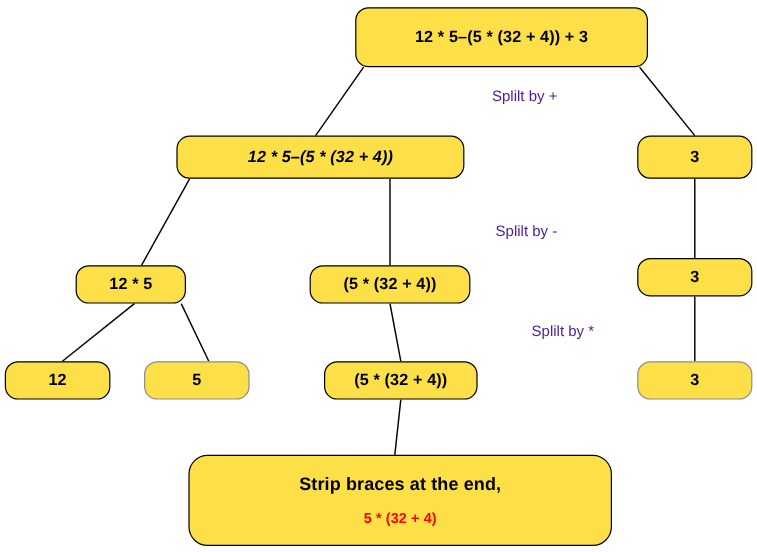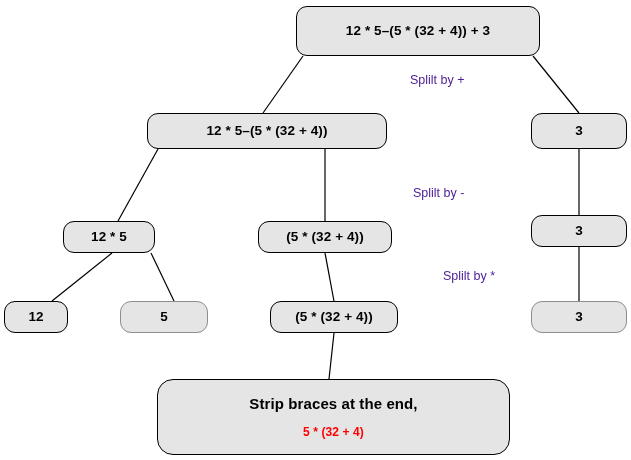--- a/index.html
+++ b/index.html
@@ -22,21 +22,21 @@
     position: absolute;
     left: 0;
     top: 0;
     width: 631px;
     height: 460px;
     pointer-events: none;
   }
   .node {
     position: absolute;
     box-sizing: border-box;
-    background: #e5e5e5;
+    background: #fde047;
     border: 1.4px solid #000000;
     border-radius: 11px;
     display: flex;
     flex-direction: column;
     align-items: center;
     justify-content: center;
     font-weight: bold;
     font-size: 13.5px;
     color: #000000;
     letter-spacing: 0.1px;
@@ -84,36 +84,36 @@
       <line x1="112" y1="253" x2="52" y2="301" stroke="#000000" stroke-width="1.2"></line>
       <line x1="151" y1="253" x2="174" y2="301" stroke="#000000" stroke-width="1.2"></line>
       <line x1="325" y1="253" x2="334" y2="301" stroke="#000000" stroke-width="1.2"></line>
       <line x1="579" y1="247" x2="579" y2="301" stroke="#000000" stroke-width="1.2"></line>
       <line x1="334" y1="333" x2="329" y2="379" stroke="#000000" stroke-width="1.2"></line>
     </svg>
   <div id="node-layer">
       <div class="node" style="left: 296px; top: 6px; width: 244px; height: 50px;">
         <span class="line">12 * 5–(5 * (32 + 4)) + 3</span>
       </div>
-      <div class="node" style="left: 147px; top: 113px; width: 240px; height: 36px;">
+      <div class="node" style="left: 147px; top: 113px; width: 240px; height: 36px; font-style: italic;">
         <span class="line">12 * 5–(5 * (32 + 4))</span>
       </div>
       <div class="node" style="left: 531px; top: 113px; width: 96px; height: 36px;">
         <span class="line">3</span>
       </div>
       <div class="node" style="left: 63px; top: 221px; width: 92px; height: 32px;">
         <span class="line">12 * 5</span>
       </div>
       <div class="node" style="left: 258px; top: 221px; width: 134px; height: 32px;">
         <span class="line">(5 * (32 + 4))</span>
       </div>
       <div class="node" style="left: 531px; top: 215px; width: 96px; height: 32px;">
         <span class="line">3</span>
       </div>
-      <div class="node" style="left: 4px; top: 301px; width: 64px; height: 32px;">
+      <div class="node" style="left: 4px; top: 301px; width: 88px; height: 32px;">
         <span class="line">12</span>
       </div>
       <div class="node gray" style="left: 120px; top: 301px; width: 88px; height: 32px;">
         <span class="line">5</span>
       </div>
       <div class="node" style="left: 270px; top: 301px; width: 128px; height: 32px;">
         <span class="line">(5 * (32 + 4))</span>
       </div>
       <div class="node gray" style="left: 531px; top: 301px; width: 96px; height: 32px;">
         <span class="line">3</span>

